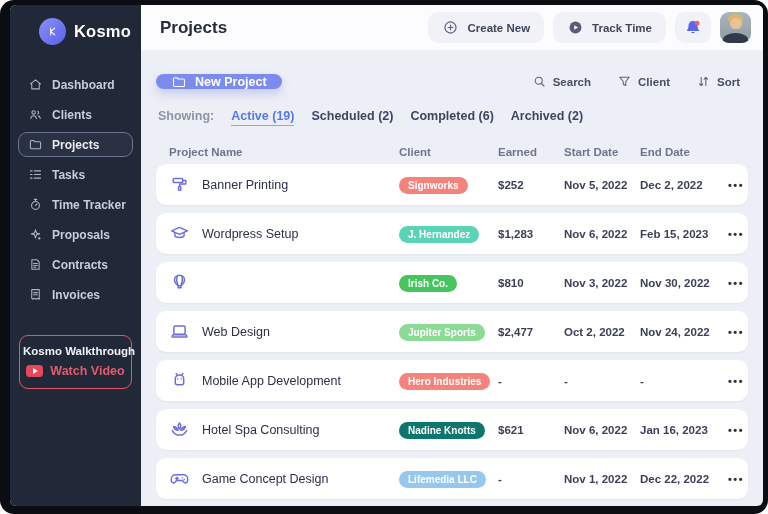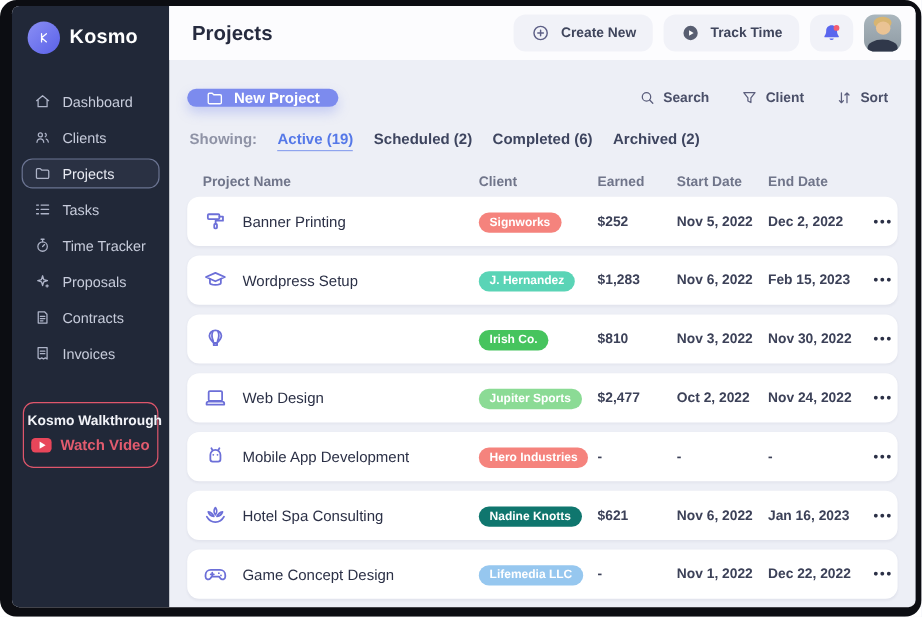--- a/index.html
+++ b/index.html
@@ -9,34 +9,34 @@
     background: #ffffff; position: relative; overflow: hidden;
   }
   .frame { position: absolute; inset: 0; background: #0c0d12; border-radius: 14px; }
   .app {
     position: absolute; left: 10px; top: 5px; right: 5px; bottom: 8px;
     display: flex; border-radius: 6px; overflow: hidden; background: #edeff6;
   }
 
   
   .sidebar { width: 131px; flex-shrink: 0; background: #212838; display: flex; flex-direction: column; }
-  .logo-row { display: flex; align-items: center; gap: 8px; padding: 13px 0 0 13px; }
+  .logo-row { display: flex; align-items: center; gap: 8px; padding: 13px 0 0 13px; margin-left: 16px; }
   .logo-badge {
     width: 27px; height: 27px; border-radius: 50%; flex-shrink: 0;
     background: linear-gradient(135deg, #8a8ff4, #5a61e9);
     display: flex; align-items: center; justify-content: center; color: #fff;
   }
   .logo-badge svg { width: 15px; height: 15px; }
   .logo-name { font-size: 16.5px; font-weight: 800; color: #ffffff; letter-spacing: .2px; }
 
   .nav { margin-top: 27px; }
   .nav-item {
     display: flex; align-items: center; gap: 9px; height: 25px;
     margin: 0 8px 5px; padding: 0 9px; border-radius: 9px;
-    border: 1px solid transparent; font-size: 12px; font-weight: 400;
+    border: 1px solid transparent; font-size: 12px; font-weight: 700;
     color: #c7ccdb; cursor: pointer; white-space: nowrap;
   }
   .nav-item.active { border-color: #6b7492; background: rgba(130,140,170,.10); color: #e8eaf2; }
   .nav-icon { width: 15px; height: 15px; color: #aeb4c8; display: flex; flex-shrink: 0; }
 
   .walkthrough {
     margin: 23px 9px 0; border: 1.5px solid #df566b; border-radius: 9px;
     padding: 9px 3px 10px; text-align: center;
   }
   .wt-title { font-size: 11.5px; font-weight: 700; color: #f2f3f8; white-space: nowrap; }

